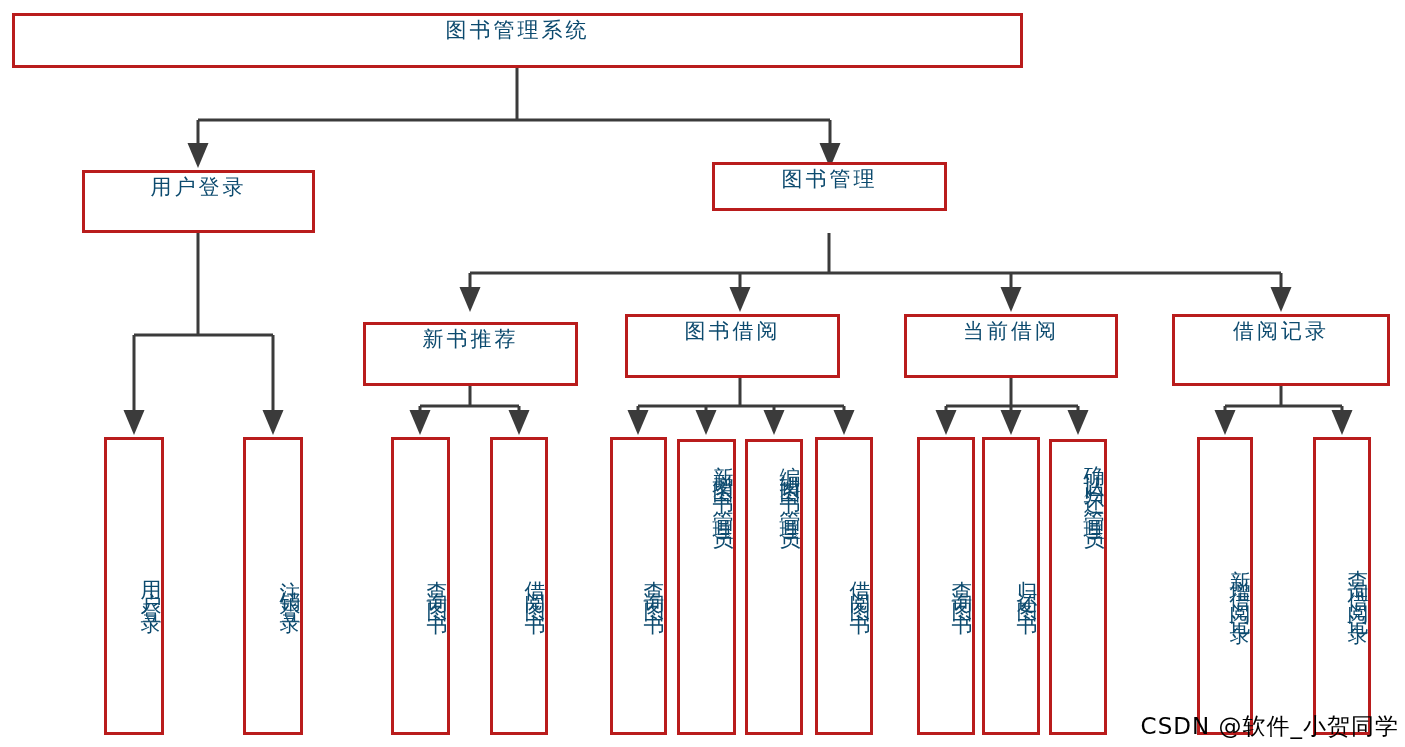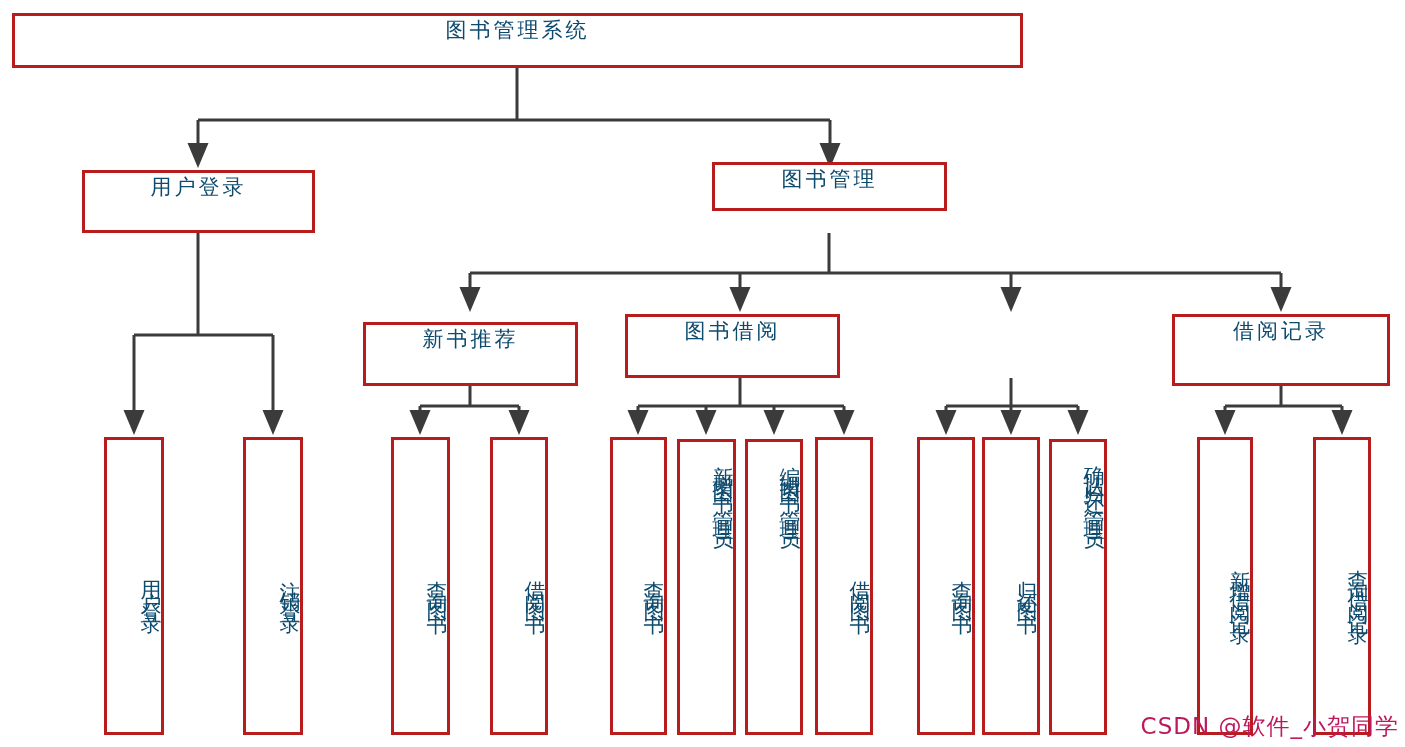--- a/index.html
+++ b/index.html
@@ -36,21 +36,21 @@
     justify-content:flex-start;
     padding-top:7px;
   }
   .watermark{
     position:absolute;
     right:6px;
     bottom:5px;
     z-index:5;
     font-size:23px;
     letter-spacing:1px;
-    color:#be185d;
+    color:#000000;
     white-space:nowrap;
   }
 </style>
 </head>
 <body>
 
 <div class="stage">
 
   <svg class="wires" width="1405" height="747" viewBox="0 0 1405 747" aria-hidden="true">
     <g stroke="#3b3b3b" stroke-width="3" fill="none">
@@ -102,20 +102,23 @@
   <div class="box h" style="left:712px;top:162px;width:235px;height:49px;">
     <span>图书管理</span>
   </div>
 
   <div class="box h" style="left:363px;top:314px;width:215px;height:64px;margin-top:8px;">
     <span>新书推荐</span>
   </div>
   <div class="box h" style="left:602px;top:314px;width:215px;height:64px;margin-left:23px;">
     <span>图书借阅</span>
   </div>
+  <div class="box h" style="left:904px;top:314px;width:214px;height:64px;">
+    <span>当前借阅</span>
+  </div>
   <div class="box h" style="left:1172px;top:314px;width:218px;height:72px;">
     <span>借阅记录</span>
   </div>
 
   <div class="box v" style="left:104px;top:437px;width:60px;height:298px;">用户登录</div>
   <div class="box v" style="left:243px;top:437px;width:60px;height:298px;">注销登录</div>
 
   <div class="box v" style="left:391px;top:437px;width:59px;height:298px;">查询图书</div>
   <div class="box v" style="left:490px;top:437px;width:58px;height:298px;">借阅图书</div>
 

